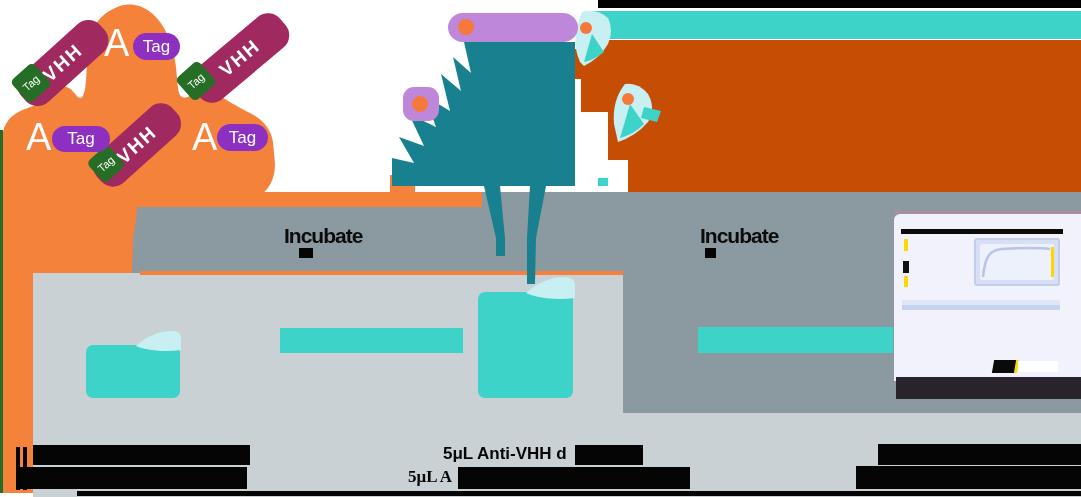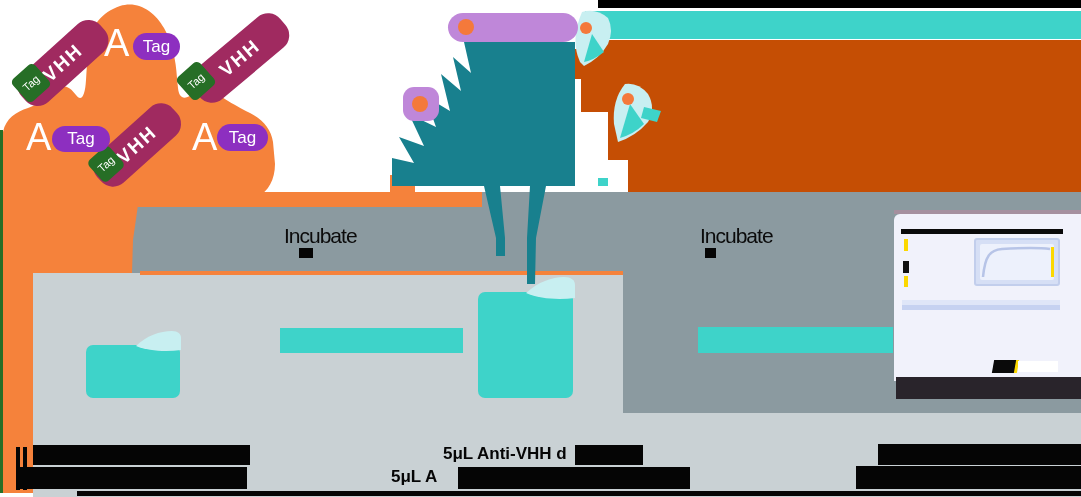--- a/index.html
+++ b/index.html
@@ -8,21 +8,21 @@
   .abs{position:absolute;}
   .panel{position:absolute;}
   .pill{position:absolute;background:#8d2fc0;border-radius:999px;color:#fff;
         display:flex;align-items:center;justify-content:center;font-size:17px;}
   .ribbon{position:absolute;background:#a02a60;border-radius:16px;color:#fff;
           display:flex;align-items:center;justify-content:center;
           font-size:19px;font-weight:bold;letter-spacing:2px;}
   .gtag{position:absolute;background:#266e26;border-radius:5px;color:#fff;
         display:flex;align-items:center;justify-content:center;font-size:11px;}
   .a-label{position:absolute;color:#fff;font-size:38px;font-weight:400;}
-  .incubate{position:absolute;color:#0b0b0b;font-size:21px;font-weight:400;letter-spacing:-1px;text-align:center;}
+  .incubate{position:absolute;color:#0b0b0b;font-size:21px;font-weight:700;letter-spacing:-1px;text-align:center;}
   .redbar{position:absolute;background:#050505;}
   .captext{position:absolute;color:#050505;font-size:17px;font-weight:bold;white-space:nowrap;}
   svg{position:absolute;left:0;top:0;}
 </style>
 </head>
 <body>
 
 <div id="canvas">
 
   <div class="panel" style="left:33px;top:273px;width:1048px;height:224px;background:#c9d1d4;"></div>
@@ -138,21 +138,21 @@
   <div>
     <div class="redbar" style="left:16px;top:447px;width:4px;height:43px;"></div>
     <div class="redbar" style="left:23px;top:447px;width:4px;height:43px;"></div>
     <div class="redbar" style="left:33px;top:445px;width:217px;height:20px;"></div>
     <div class="redbar" style="left:16px;top:467px;width:231px;height:22px;"></div>
   </div>
 
   <div>
     <div class="captext" style="left:443px;top:444px;">5μL Anti-VHH d</div>
     <div class="redbar" style="left:575px;top:445px;width:68px;height:20px;"></div>
-    <div class="captext" style="left:391px;top:467px;">5μL A</div>
+    <div class="captext" style="left:408px;top:467px;font-family:Liberation Serif, serif;">5μL A</div>
     <div class="redbar" style="left:458px;top:467px;width:232px;height:22px;"></div>
   </div>
 
   <div>
     <div class="redbar" style="left:878px;top:444px;width:203px;height:21px;"></div>
     <div class="redbar" style="left:856px;top:466px;width:225px;height:23px;"></div>
   </div>
 
   <div class="redbar" style="left:77px;top:491px;width:1004px;height:5px;"></div>
 

